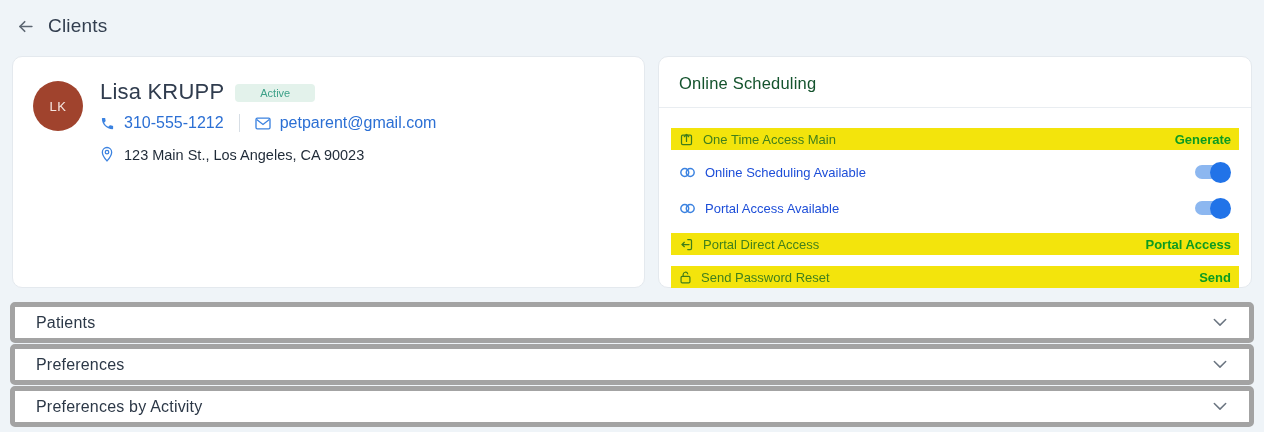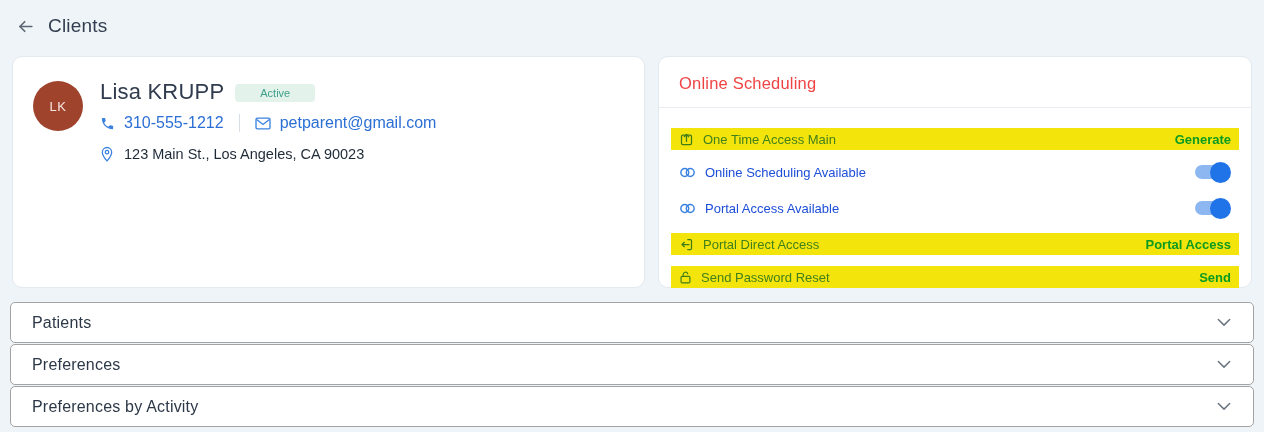--- a/index.html
+++ b/index.html
@@ -43,30 +43,30 @@
   .client-name { font-size:22px; font-weight:500; color:#303c4e; letter-spacing:.2px; }
   .status-badge {
     background:#e3f2eb; color:#3da188; font-size:11px; font-weight:500;
     padding:3px 25px; border-radius:4px; margin-top:2px;
   }
   .contact-row { display:flex; align-items:flex-start; margin-top:9px; font-size:16px; }
   .contact-link { color:#2b6fd4; text-decoration:none; font-weight:500; cursor:pointer; }
   .contact-link .icn { margin-right:9px; }
   .contact-item { display:flex; align-items:center; }
   .v-divider { width:1px; height:18px; background:#d7dee5; margin:0 15px; }
-  .address-row { display:flex; margin-top:14px; font-size:14.5px; color:#1f2a37; }
+  .address-row { display:flex; align-items:center; margin-top:14px; font-size:14.5px; color:#1f2a37; }
   .address-row .icn { margin-right:10px; }
   .icn { display:inline-flex; align-items:center; flex:0 0 auto; }
 
   
   .sched-header {
     padding:17px 20px 14px 20px;
     border-bottom:1px solid #e9edf1;
   }
-  .sched-title { font-size:16.5px; font-weight:500; color:#ef4444; letter-spacing:.2px;margin-top:12px; }
+  .sched-title { font-size:16.5px; font-weight:500; color:#14532d; letter-spacing:.2px;margin-top:12px; }
   .sched-rows { padding:20px 12px 0 12px; }
   .srow {
     display:flex; align-items:center; height:22px; margin-bottom:11px;
     padding:0 8px; font-size:13px;
   }
   .srow .icn { margin-right:9px; }
   .srow .spacer { flex:1; }
   .srow-highlight { background:#f3e40c; }
   .srow-highlight .row-label { color:#42801c; font-weight:500; }
   .srow-plain .row-label { color:#1d4ed8; font-weight:500; }
@@ -79,21 +79,21 @@
   }
   .toggle::after {
     content:""; position:absolute; right:-2px; top:-3.5px;
     width:21px; height:21px; border-radius:50%; background:#2173e8;
   }
   .srow-toggle { margin-bottom:14px; }
 
   
   .accordion-list { position:absolute; left:10px; top:302px; width:1244px; }
   .acc-row {
-    background:#ffffff; border:1px solid #a3a3a3; border-radius:5px;
+    background:#ffffff; border:5px solid #a3a3a3; border-radius:5px;
     height:41px; display:flex; align-items:center;
     padding:0 22px 0 21px; margin-bottom:1px; cursor:pointer;
   }
   .acc-label { font-size:16px; color:#2c3847; letter-spacing:.2px; flex:1; }
   .chev { color:#6a7480; display:flex; align-items:center; }
   svg { display:block; }
 </style>
 </head>
 <body>
 

